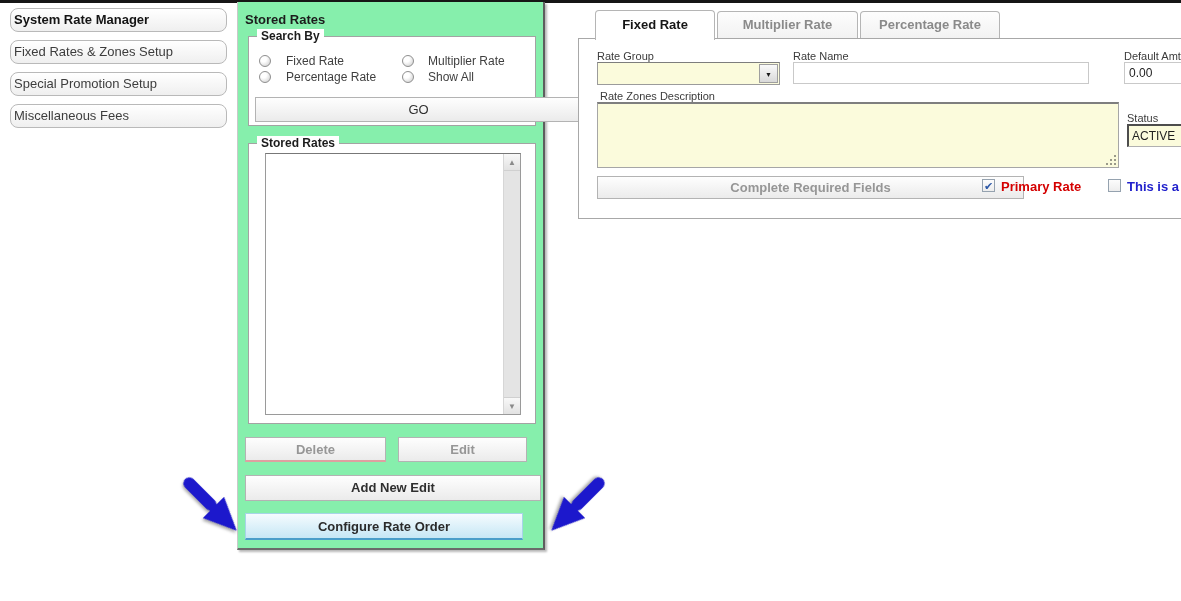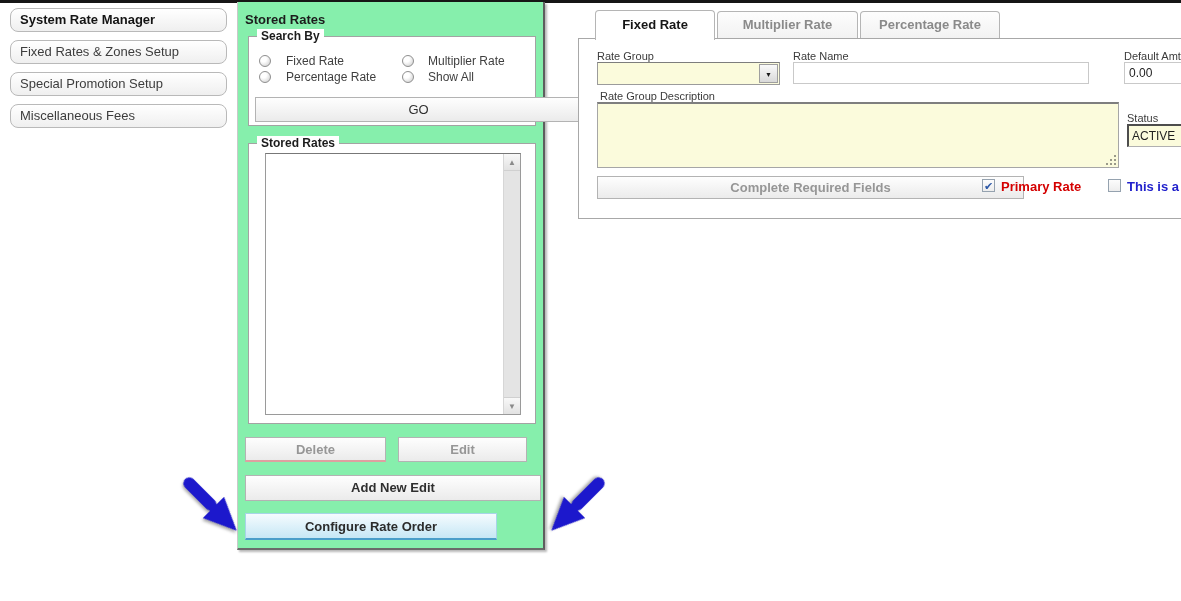--- a/index.html
+++ b/index.html
@@ -8,21 +8,21 @@
     position:relative; width:1181px; height:601px; overflow:hidden;
     font-family:"Liberation Sans", sans-serif; background:#fff; color:#333;
   }
   .topline { position:absolute; left:0; top:0; width:1181px; height:3px; background:#161616; }
 
   
   .nav-btn {
     position:absolute; left:10px; width:217px; height:24px;
     border:1px solid #b9b9b9; border-radius:8px;
     background:linear-gradient(#ffffff,#efefef);
-    font-size:13px; color:#3d3d3d; line-height:22px; padding-left:9px;
+    font-size:13px; color:#3d3d3d; line-height:22px; padding-left:3px;
     cursor:pointer; white-space:nowrap;
   }
   .nav-btn.active { font-weight:bold; color:#141414; }
 
   
   .panel-mid {
     position:absolute; left:237px; top:2px; width:308px; height:548px;
     background:#86efac; border-left:1px solid #c9c9c9;
     border-right:2px solid #5e5e5e; border-bottom:2px solid #6a6a6a;
     box-shadow:2px 2px 2px rgba(0,0,0,.28);
@@ -45,21 +45,21 @@
   .btn {
     position:absolute; border:1px solid #b3b3b3; background:linear-gradient(#fefefe,#ebebeb);
     font-size:13px; color:#2f2f2f; text-align:center; cursor:pointer; white-space:nowrap;font-weight:bold;
   }
   .btn-go { left:17px; top:95px; width:327px; height:25px; line-height:23px; font-weight:normal; }
   .btn-gray { color:#969696; }
   .btn-delete { left:7px;  top:435px; width:141px; height:25px; line-height:23px; border-bottom:2px solid #dfa0a0; }
   .btn-edit   { left:160px; top:435px; width:129px; height:25px; line-height:23px; }
   .btn-add    { left:7px; top:473px; width:296px; height:26px; line-height:24px; }
   .btn-configure {
-    left:7px; top:511px; width:252px; height:27px; line-height:25px;
+    left:7px; top:511px; width:278px; height:27px; line-height:25px;
     background:linear-gradient(#f5fbfe,#c6e7f5);
     border:1px solid #a7d4e8; border-bottom:2px solid #4a9ec9; color:#2b2b2b;
   }
   .listbox {
     position:absolute; left:16px; top:9px; width:256px; height:262px;
     background:#fff; border:1px solid #9a9a9a; border-top-color:#777;
   }
   .sbar { position:absolute; right:0; top:0; width:17px; height:100%; background:#f0f0f0; border-left:1px solid #d6d6d6; }
   .sbar-btn {
     position:absolute; left:0; width:16px; height:17px; background:linear-gradient(#f8f8f8,#e2e2e2);
@@ -193,21 +193,21 @@
       <span></span>
       <span class="combo-btn">▼</span>
     </div>
 
     <span class="flabel" style="left:214px; top:11px">Rate Name</span>
     <input class="tinput" style="left: 214px; top: 23px; width: 296px;" value="">
 
     <span class="flabel" style="left:545px; top:11px">Default Amt</span>
     <input class="tinput" style="left: 545px; top: 23px; width: 96px;" value="0.00">
 
-    <span class="flabel" style="left:21px; top:51px">Rate Group Description</span>
+    <span class="flabel" style="left:21px; top:51px">Rate Zones Description</span>
     <textarea class="desc-area" style=""></textarea>
     <svg class="grip" width="12" height="12">
       <g fill="#9a9a8a">
         <rect x="9" y="1" width="2" height="2"></rect>
           <rect x="9" y="5" width="2" height="2"></rect>
           <rect x="9" y="9" width="2" height="2"></rect>
         <rect x="5" y="5" width="2" height="2"></rect>
           <rect x="5" y="9" width="2" height="2"></rect>
           <rect x="1" y="9" width="2" height="2"></rect>
       </g>

